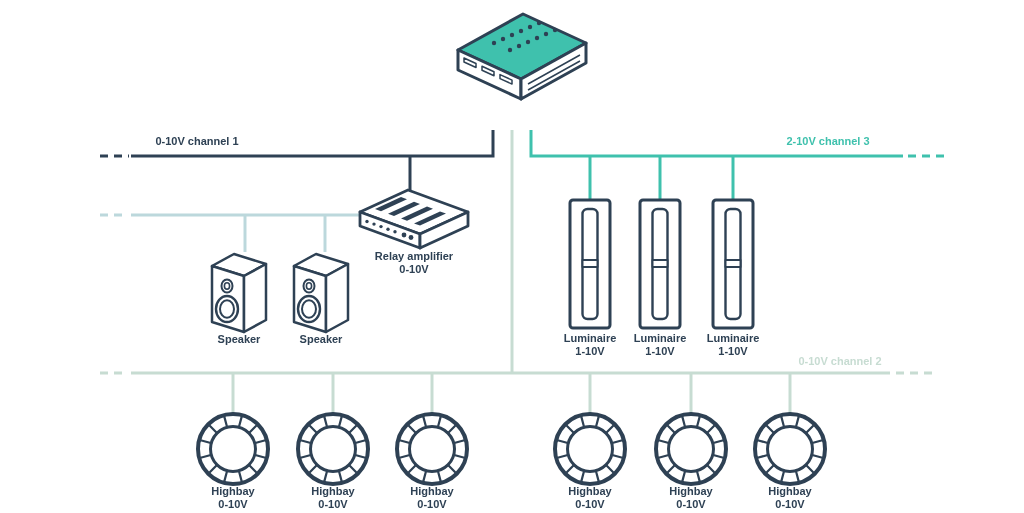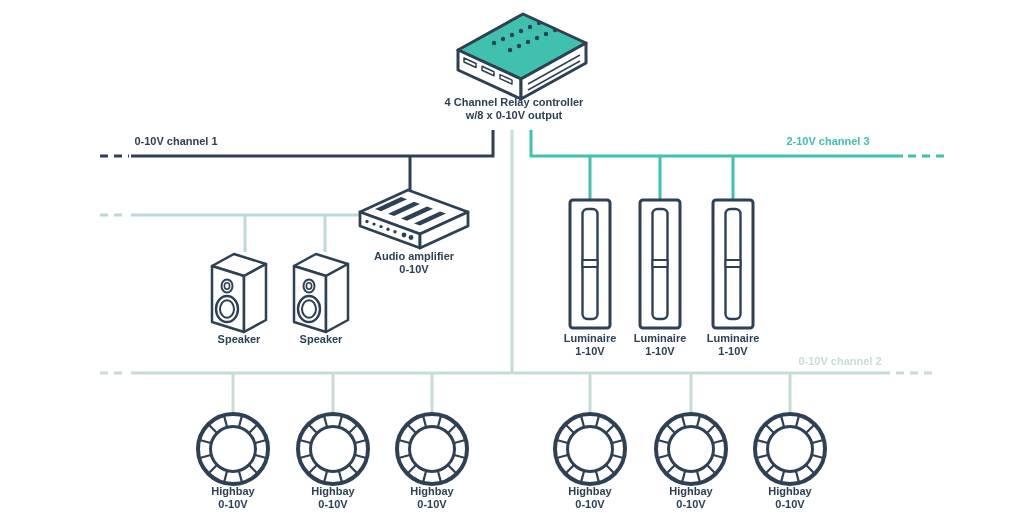--- a/index.html
+++ b/index.html
@@ -128,31 +128,27 @@
     <use href="#luminaire-shape" transform="translate(733,200)"></use>
 
     <use href="#highbay-shape" transform="translate(233,449)"></use>
     <use href="#highbay-shape" transform="translate(333,449)"></use>
     <use href="#highbay-shape" transform="translate(432,449)"></use>
     <use href="#highbay-shape" transform="translate(590,449)"></use>
     <use href="#highbay-shape" transform="translate(691,449)"></use>
     <use href="#highbay-shape" transform="translate(790,449)"></use>
   </svg>
 
-  <div class="lbl" style="left:514px;top:96px;">
-    <div>4 Channel Relay controller</div>
-    <div>w/8 x 0-10V output</div>
-  </div>
 
-  <div class="lbl" style="left:176px;top:135px;">0-10V channel 1</div>
+  <div class="lbl" style="left:197px;top:135px;">0-10V channel 1</div>
   <div class="lbl teal" style="left:828px;top:135px;">2-10V channel 3</div>
   <div class="lbl pale" style="left:840px;top:355px;">0-10V channel 2</div>
 
   <div class="lbl" style="left:414px;top:250px;">
-    <div>Audio amplifier</div>
+    <div>Relay amplifier</div>
     <div>0-10V</div>
   </div>
 
   <div class="lbl" style="left:239px;top:333px;">Speaker</div>
   <div class="lbl" style="left:321px;top:333px;">Speaker</div>
 
   <div class="lbl" style="left:590px;top:332px;">
     <div>Luminaire</div>
     <div>1-10V</div>
   </div>

